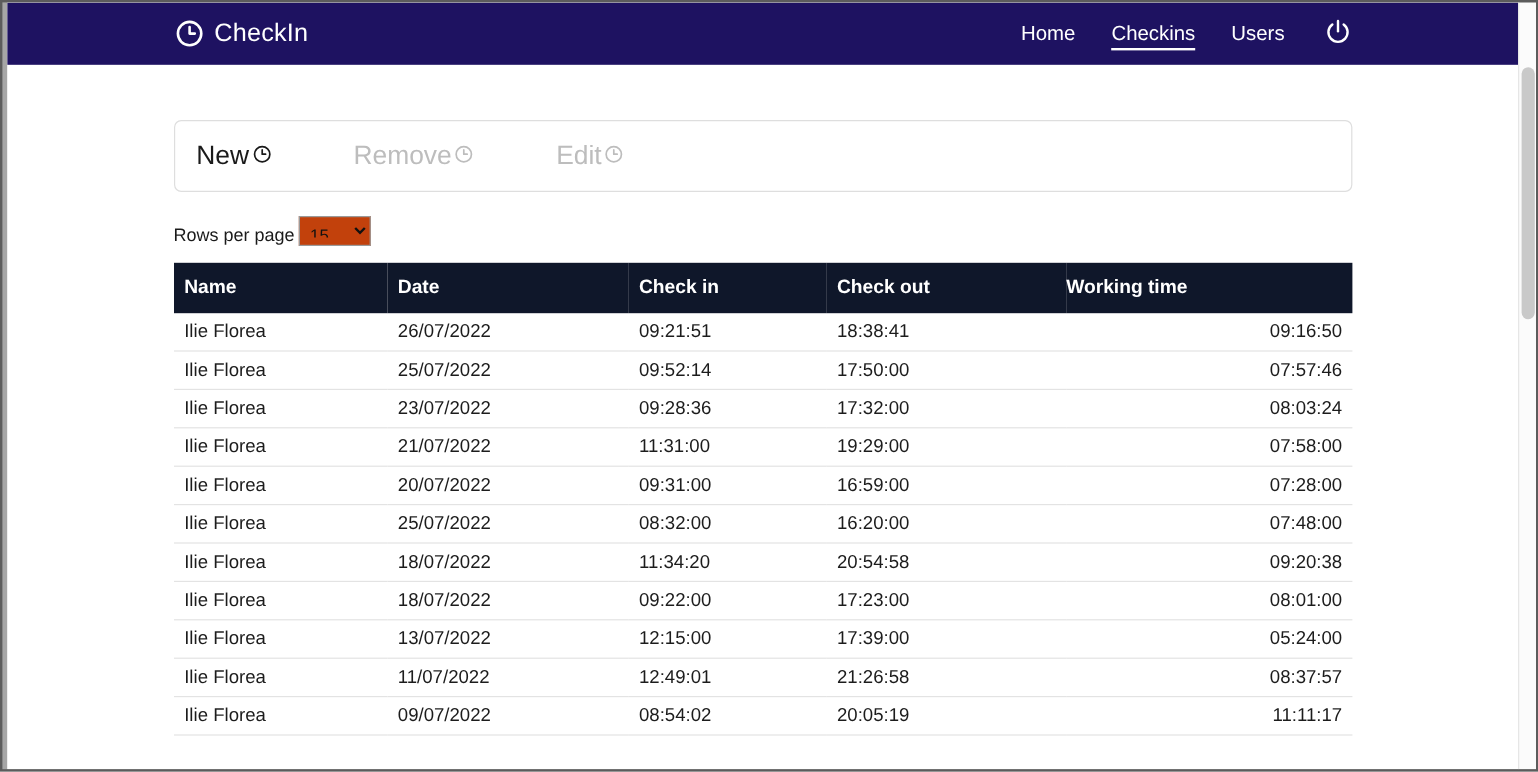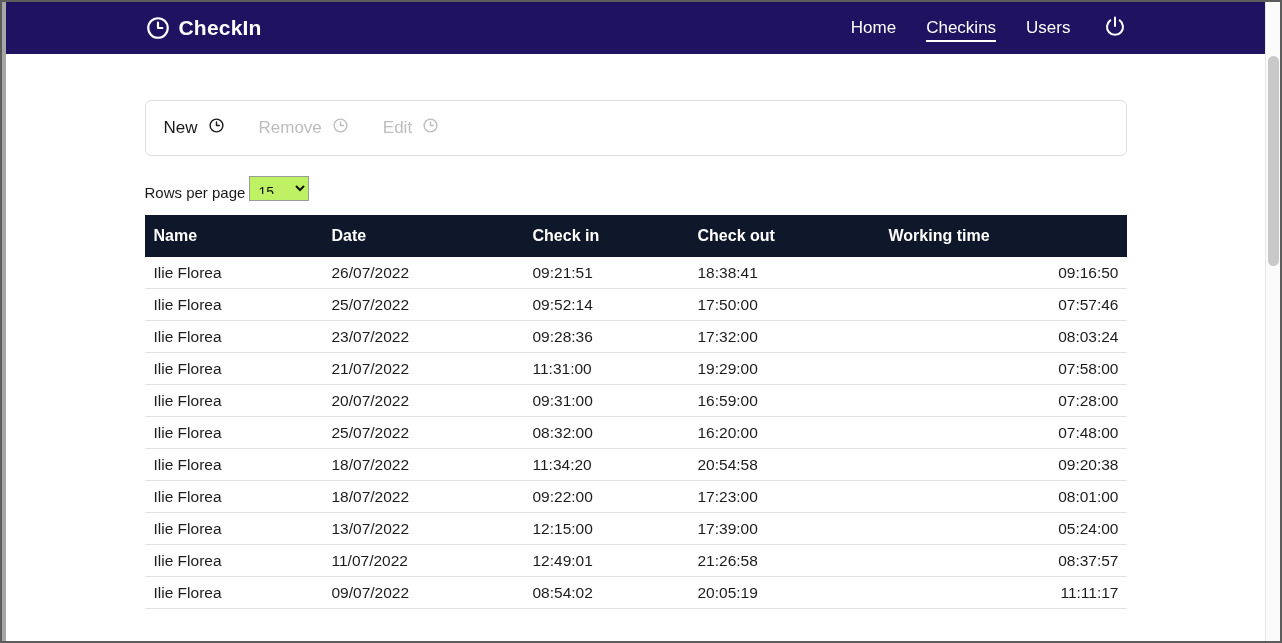--- a/index.html
+++ b/index.html
@@ -28,57 +28,57 @@
   
   .navbar {
     height: 52px; flex: 0 0 52px;
     background: #1e1261; color: #fff;
     display: flex; align-items: center;
   }
   .container { width: 982px; margin: 0 auto; }
   .navbar .container { display: flex; align-items: center; justify-content: space-between; }
   .brand { display: flex; align-items: center; gap: 8px; cursor: pointer; }
   .brand svg { display: block; }
-  .brand-text { font-size: 21px; font-weight: 700; letter-spacing: 0.2px; }
+  .brand-text { font-size: 21px; font-weight: 400; letter-spacing: 0.2px; }
   .nav-links { display: flex; align-items: flex-end; gap: 30px; }
   .nav-link {
     color: #fff; text-decoration: none; font-size: 17px; cursor: pointer;
     padding-bottom: 2px; border-bottom: 2px solid transparent;
   }
   .nav-link.active { border-bottom-color: #ffffff; }
   .power-btn {
     background: none; border: none; color: #fff; cursor: pointer;
     display: flex; align-items: center; margin-left: 2px;
   }
   
   .content { padding-top: 46px; }
   .page-title { font-size: 29px; font-weight: 700; color: #121212; margin-bottom: 22px; }
   .toolbar {
     border: 1px solid #dedede; border-radius: 6px;
     padding: 16px 18px; display: flex; align-items: center;
     background: #fff;
   }
   .tool-btn {
-    display: flex; align-items: center; gap: 10px;
-    background: none; border: none; font-size: 17px; cursor: pointer;
+    display: flex; align-items: center; gap: 2px;
+    background: none; border: none; font-size: 22px; cursor: pointer;
     color: #1a1a1a; margin-right: 34px; font-family: inherit; justify-content: space-between;
   }
-  .tool-btn.disabled { color: #bdbdbd; cursor: default; }
+  .tool-btn.disabled { color: #bdbdbd; cursor: default; margin-left: 34px; }
   .toolbar-right { margin-left: auto; display: flex; align-items: center; gap: 16px; }
   .select-user-label { font-size: 17px; color: #1a1a1a; }
   .user-select {
     width: 248px; height: 30px; font-size: 15px; font-family: inherit;
     border: 1px solid #3a3a3a; border-radius: 4px; background: #fdfdfd;
     padding: 2px 6px; color: #111;
   }
   .rpp-row { display: flex; align-items: flex-end; gap: 4px; margin: 20px 0 14px 0; }
   .rpp-label { font-size: 15px; color: #1a1a1a; }
   .rpp-select {
     width: 60px; height: 25px; font-size: 14px; font-family: inherit;
-    border: 1px solid #9a9a9a; border-radius: 0; background: #bef264; color: #111;
+    border: 1px solid #9a9a9a; border-radius: 0; background: #c2410c; color: #111;
     padding: 6px 4px;
   }
   
   table.checkins {
     width: 982px; border-collapse: collapse; table-layout: fixed;
   }
   table.checkins thead th {
     background: #0f172a; color: #ffffff; font-size: 16px; font-weight: 700;
     text-align: left; padding: 12px 0 12px 9px; margin-top: 33px;
   }

